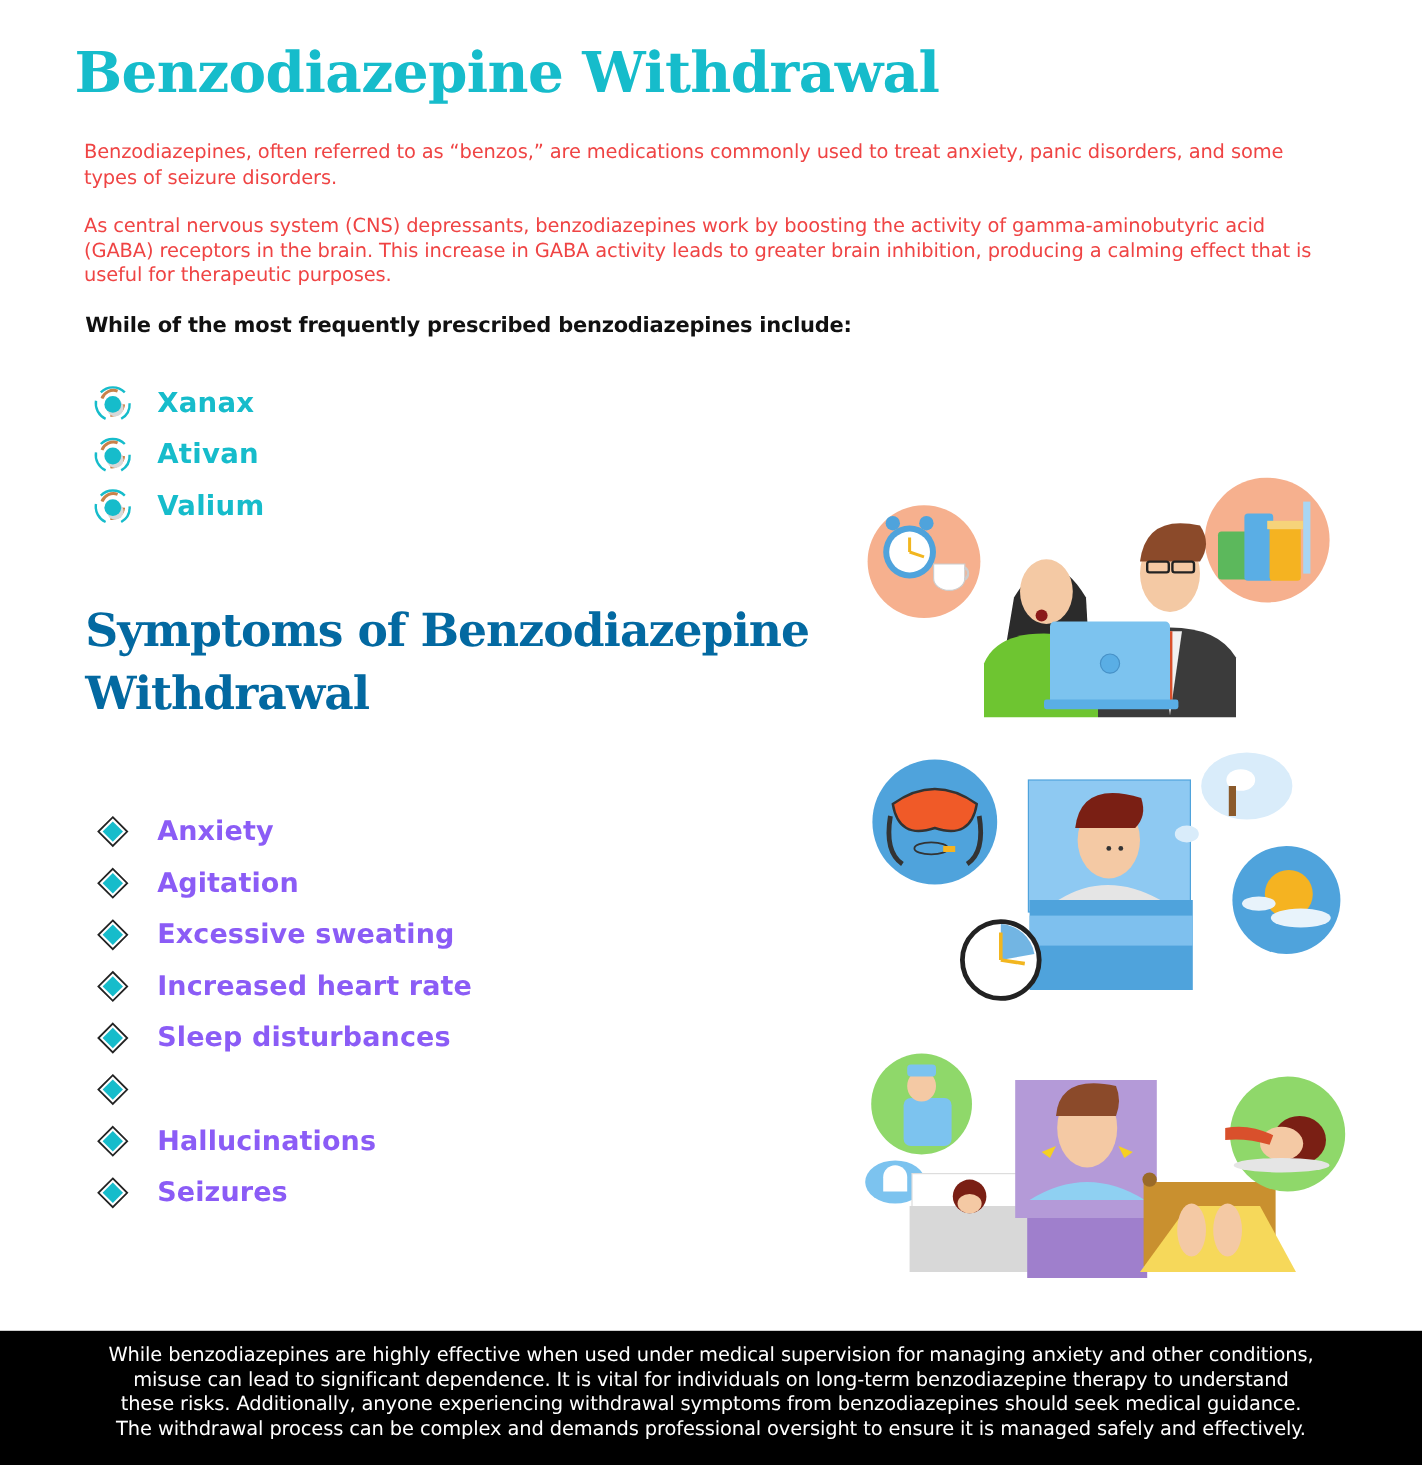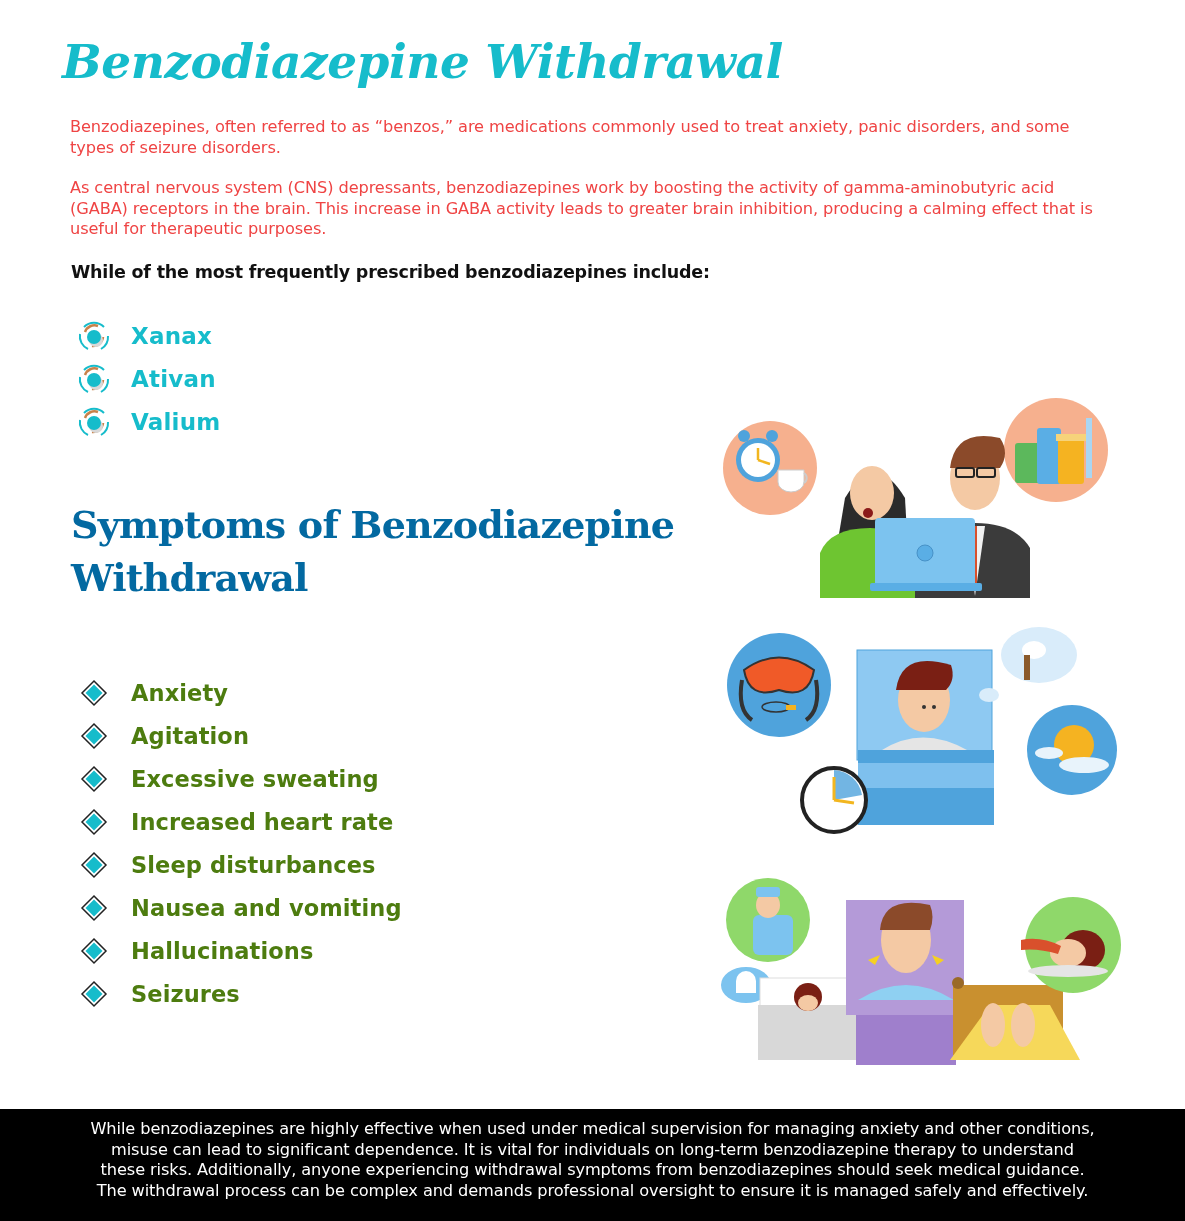--- a/index.html
+++ b/index.html
@@ -2,21 +2,21 @@
 <html><head>
 <meta charset="utf-8">
 <style>
   * { box-sizing: border-box; margin: 0; padding: 0; }
   html, body { width: 1185px; height: 1221px; background: #ffffff; overflow: hidden; }
   body { position: relative; font-family: "DejaVu Sans", sans-serif; color: #111; }
 
   .title {
     position: absolute; left: 62px; top: 34px;
     font-family: "DejaVu Serif", serif; font-weight: bold;
-    font-size: 47px; letter-spacing: -0.5px; color: #16bccb; white-space: nowrap; font-style: italic;
+    font-size: 47px; letter-spacing: -0.5px; color: #16bccb; white-space: nowrap;
   }
   .intro {
     position: absolute; left: 70px; width: 1040px;
     font-size: 16.2px; line-height: 20.5px; color: #ef4444; letter-spacing: -0.1px;
   }
   .intro.p1 { top: 117px; }
   .intro.p2 { top: 178px; }
   .subhead {
     position: absolute; left: 71px; top: 262px;
     font-size: 17.5px; font-weight: bold; color: #111; letter-spacing: -0.2px;
@@ -29,21 +29,21 @@
 
   .symptoms-heading {
     position: absolute; left: 71px; top: 498px; width: 660px;
     font-family: "DejaVu Serif", serif; font-weight: bold;
     font-size: 38px; line-height: 53px; color: #0369a1; letter-spacing: -0.8px;
   }
 
   .symptom-list { position: absolute; left: 80px; top: 671px; list-style: none; }
   .symptom-item { display: flex; align-items: center; height: 43px; }
   .diamond-icon { width: 28px; height: 28px; margin-right: 23px; }
-  .symptom-label { font-size: 22.5px; font-weight: bold; color: #4d7c0f; letter-spacing: 0.1px; }
+  .symptom-label { font-size: 22.5px; font-weight: bold; color: #8b5cf6; letter-spacing: 0.1px; }
 
   .illus { position: absolute; }
   .illus svg { display: block; }
 
   .footer {
     position: absolute; left: 0; top: 1109px; width: 1185px; height: 112px;
     background: #000; color: #fff; text-align: center;
     font-size: 16.2px; line-height: 20.5px; padding-top: 10px; letter-spacing: -0.1px;
   }
   .footer span { display: block; white-space: nowrap; }
@@ -133,21 +133,20 @@
         <polygon points="14,2 26,14 14,26 2,14" fill="#fff" stroke="#222" stroke-width="1.5"></polygon>
         <polygon points="14,5.5 22.5,14 14,22.5 5.5,14" fill="#16bccb"></polygon>
       </svg>
     <span class="symptom-label">Sleep disturbances</span>
   </li>
   <li class="symptom-item">
     <svg class="diamond-icon" viewBox="0 0 28 28">
         <polygon points="14,2 26,14 14,26 2,14" fill="#fff" stroke="#222" stroke-width="1.5"></polygon>
         <polygon points="14,5.5 22.5,14 14,22.5 5.5,14" fill="#16bccb"></polygon>
       </svg>
-    <span class="symptom-label">Nausea and vomiting</span>
   </li>
   <li class="symptom-item">
     <svg class="diamond-icon" viewBox="0 0 28 28">
         <polygon points="14,2 26,14 14,26 2,14" fill="#fff" stroke="#222" stroke-width="1.5"></polygon>
         <polygon points="14,5.5 22.5,14 14,22.5 5.5,14" fill="#16bccb"></polygon>
       </svg>
     <span class="symptom-label">Hallucinations</span>
   </li>
   <li class="symptom-item">
     <svg class="diamond-icon" viewBox="0 0 28 28">

